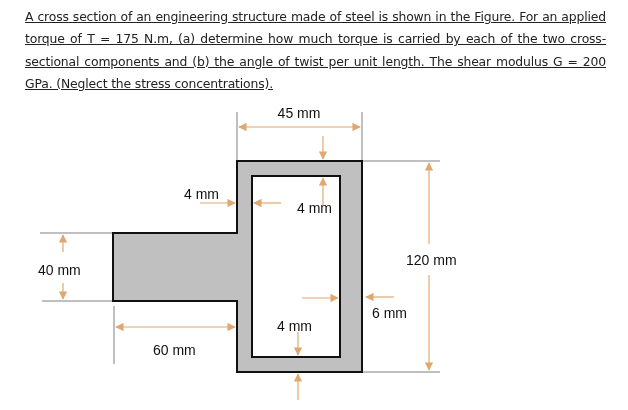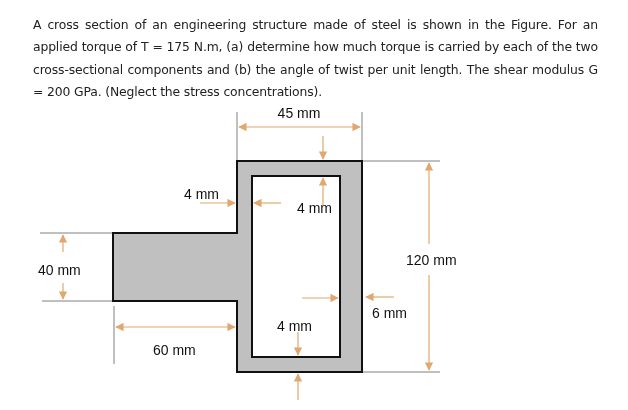--- a/index.html
+++ b/index.html
@@ -3,21 +3,21 @@
 <meta charset="utf-8">
 <style>
   html, body { margin: 0; padding: 0; background: #ffffff; }
   body { width: 628px; height: 410px; position: relative; overflow: hidden;
          font-family: "DejaVu Sans", "Liberation Sans", sans-serif; color: #222; }
   .problem {
     position: absolute; left: 25px; top: 6px; width: 581px;
     font-size: 12.4px; line-height: 22.3px; text-align: justify;
     text-align-last: left; letter-spacing: -0.15px;
   }
-  .problem p { margin: 8px; }
+  .problem p { margin: 0; text-decoration: underline; }
   svg { position: absolute; left: 0; top: 0; }
   .lbl { font-family: "Liberation Sans", "DejaVu Sans", sans-serif; font-size: 14px; fill: #111; }
 </style>
 </head>
 <body>
 
 <div class="problem">
   <p>A cross section of an engineering structure made of steel is shown in the Figure. For an applied torque of T = 175 N.m, (a) determine how much torque is carried by each of the two cross-sectional components and (b) the angle of twist per unit length. The shear modulus G = 200 GPa. (Neglect the stress concentrations).</p>
 </div>
 

